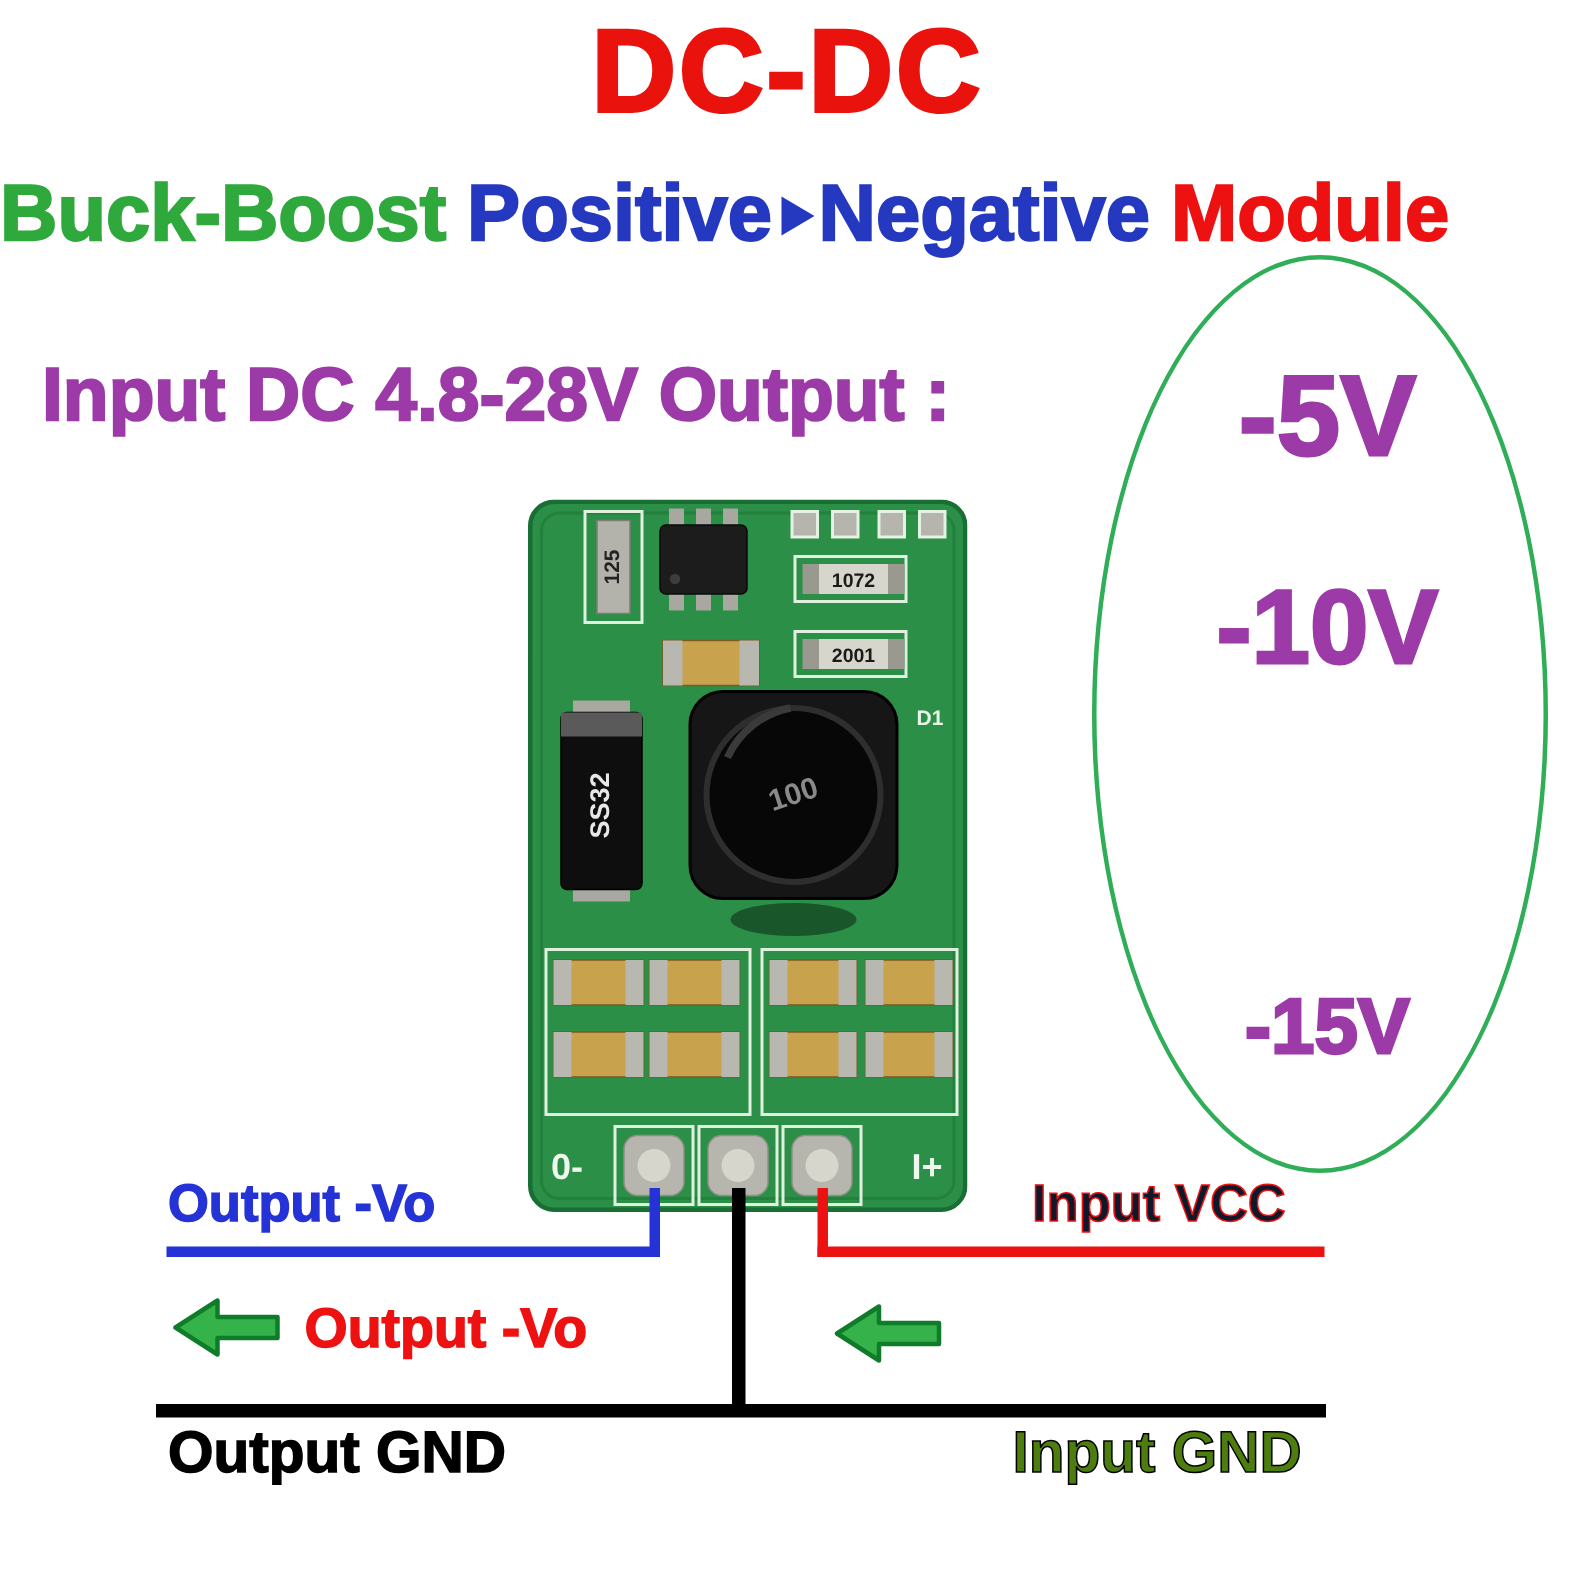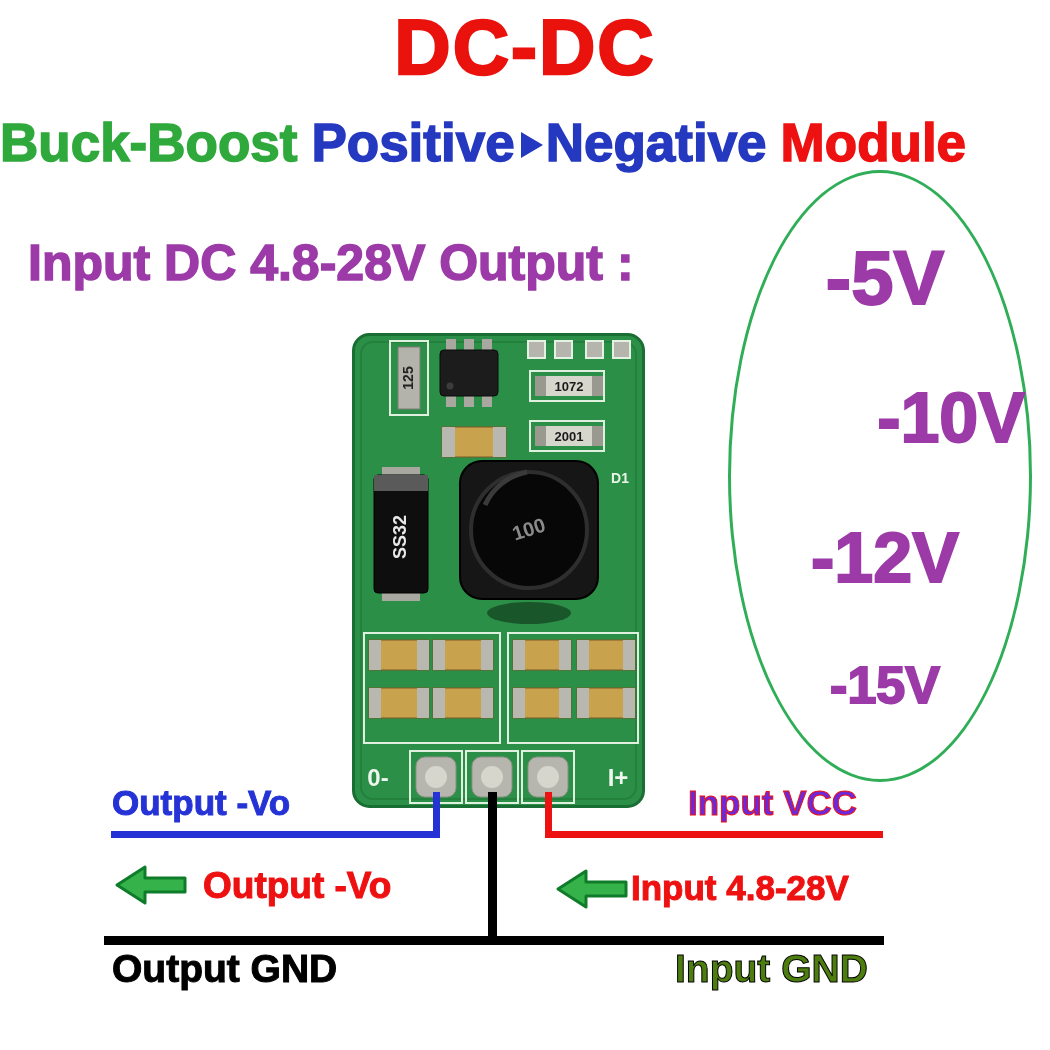--- a/index.html
+++ b/index.html
@@ -35,37 +35,37 @@
 
   .ellipse {
     left: 728px; top: 170px; width: 298px; height: 606px;
     border: 3px solid #2fae57; border-radius: 50%;
   }
   .volt {
     left: 745px; width: 280px; text-align: center;
     font-weight: bold; color: #9c3aa8; margin-top: 14px; -webkit-text-stroke: 2px #9c3aa8;
   }
   .v1 { top: 220px; font-size: 76px; }
-  .v2 { top: 364px; font-size: 70px; text-align: right; }
+  .v2 { top: 364px; font-size: 70px; }
   .v3 { top: 504px; font-size: 70px; }
   .v4 { top: 641px; font-size: 52px; }
 
   .pcb { left: 352px; top: 333px; }
 
   .wire { position: absolute; }
   .wire-blue-v  { left: 433px; top: 792px; width: 7px;  height: 46px; background: #2533d6; }
   .wire-blue-h  { left: 111px; top: 831px; width: 329px; height: 7px; background: #2533d6; }
   .wire-red-v   { left: 545px; top: 792px; width: 7px;  height: 46px; background: #ec1212; }
   .wire-red-h   { left: 545px; top: 831px; width: 338px; height: 7px; background: #ec1212; }
   .wire-black-v { left: 488px; top: 792px; width: 9px;  height: 151px; background: #000; }
   .wire-black-h { left: 104px; top: 936px; width: 780px; height: 9px; background: #000; }
 
   .pinlabel { font-weight: bold; white-space: nowrap; }
   .lbl-out-vo-blue { left: 112px; top: 783px; font-size: 35px; color: #2533d6; -webkit-text-stroke: 1px #2533d6; }
-  .lbl-in-vcc      { left: 688px; top: 783px; font-size: 35px; color: #6d28d9; -webkit-text-stroke: 1px #ee1111; }
+  .lbl-in-vcc      { left: 688px; top: 783px; font-size: 35px; color: #0f172a; -webkit-text-stroke: 1px #ee1111; }
   .lbl-out-vo-red  { left: 203px; top: 865px; font-size: 37px; color: #ee1111; -webkit-text-stroke: 1px #ee1111; }
   .lbl-in-range    { left: 631px; top: 868px; font-size: 35px; color: #ee1111; -webkit-text-stroke: 1px #ee1111; }
   .lbl-out-gnd     { left: 112px; top: 947px; font-size: 39px; color: #000; -webkit-text-stroke: 1px #000; }
   .lbl-in-gnd      { left: 675px; top: 947px; font-size: 39px; color: #4d7c0f; -webkit-text-stroke: 1px #000; }
 
   .arrow1 { left: 115px; top: 864px; }
   .arrow2 { left: 556px; top: 868px; }
 </style>
 </head>
 <body>
@@ -76,21 +76,20 @@
 
   <div class="abs line2">
     <span class="green">Buck-Boost</span><span class="gap"></span><span class="blue">Positive</span><span class="tri-right"></span><span class="blue">Negative</span><span class="gap"></span><span class="red">Module</span>
   </div>
 
   <div class="abs spec">Input DC 4.8-28V Output :</div>
 
   <div class="abs ellipse"></div>
   <div class="abs volt v1">-5V</div>
   <div class="abs volt v2">-10V</div>
-  <div class="abs volt v3">-12V</div>
   <div class="abs volt v4">-15V</div>
 
   <svg class="abs pcb" width="293" height="475" viewBox="0 0 293 475">
     <rect x="1.5" y="1.5" width="290" height="472" rx="16" fill="#2b8f47" stroke="#196e33" stroke-width="3"></rect>
     <rect x="9" y="9" width="275" height="457" rx="12" fill="none" stroke="#23803d" stroke-width="2"></rect>
 
     <g>
       <rect x="38" y="8" width="38" height="74" fill="none" stroke="#dff0df" stroke-width="2"></rect>
       <rect x="46" y="14" width="22" height="62" fill="#b3b3ab" stroke="#7d7d76" stroke-width="1"></rect>
       <text x="57" y="45" transform="rotate(-90 57 45)" text-anchor="middle" dominant-baseline="middle" font-size="14" font-weight="bold" fill="#222">125</text>
@@ -227,18 +226,17 @@
   <div class="abs pinlabel lbl-in-vcc">Input VCC</div>
 
   <svg class="abs arrow1" width="72" height="42" viewBox="0 0 72 42">
     <polygon points="2,21 30,3 30,14 70,14 70,28 30,28 30,39" fill="#35b24a" stroke="#0f7c2a" stroke-width="3" stroke-linejoin="round"></polygon>
   </svg>
   <div class="abs pinlabel lbl-out-vo-red">Output -Vo</div>
 
   <svg class="abs arrow2" width="72" height="42" viewBox="0 0 72 42">
     <polygon points="2,21 30,3 30,14 70,14 70,28 30,28 30,39" fill="#35b24a" stroke="#0f7c2a" stroke-width="3" stroke-linejoin="round"></polygon>
   </svg>
-  <div class="abs pinlabel lbl-in-range">Input 4.8-28V</div>
 
   <div class="abs pinlabel lbl-out-gnd">Output GND</div>
   <div class="abs pinlabel lbl-in-gnd">Input GND</div>
 
 </div>
 
 </body></html>

